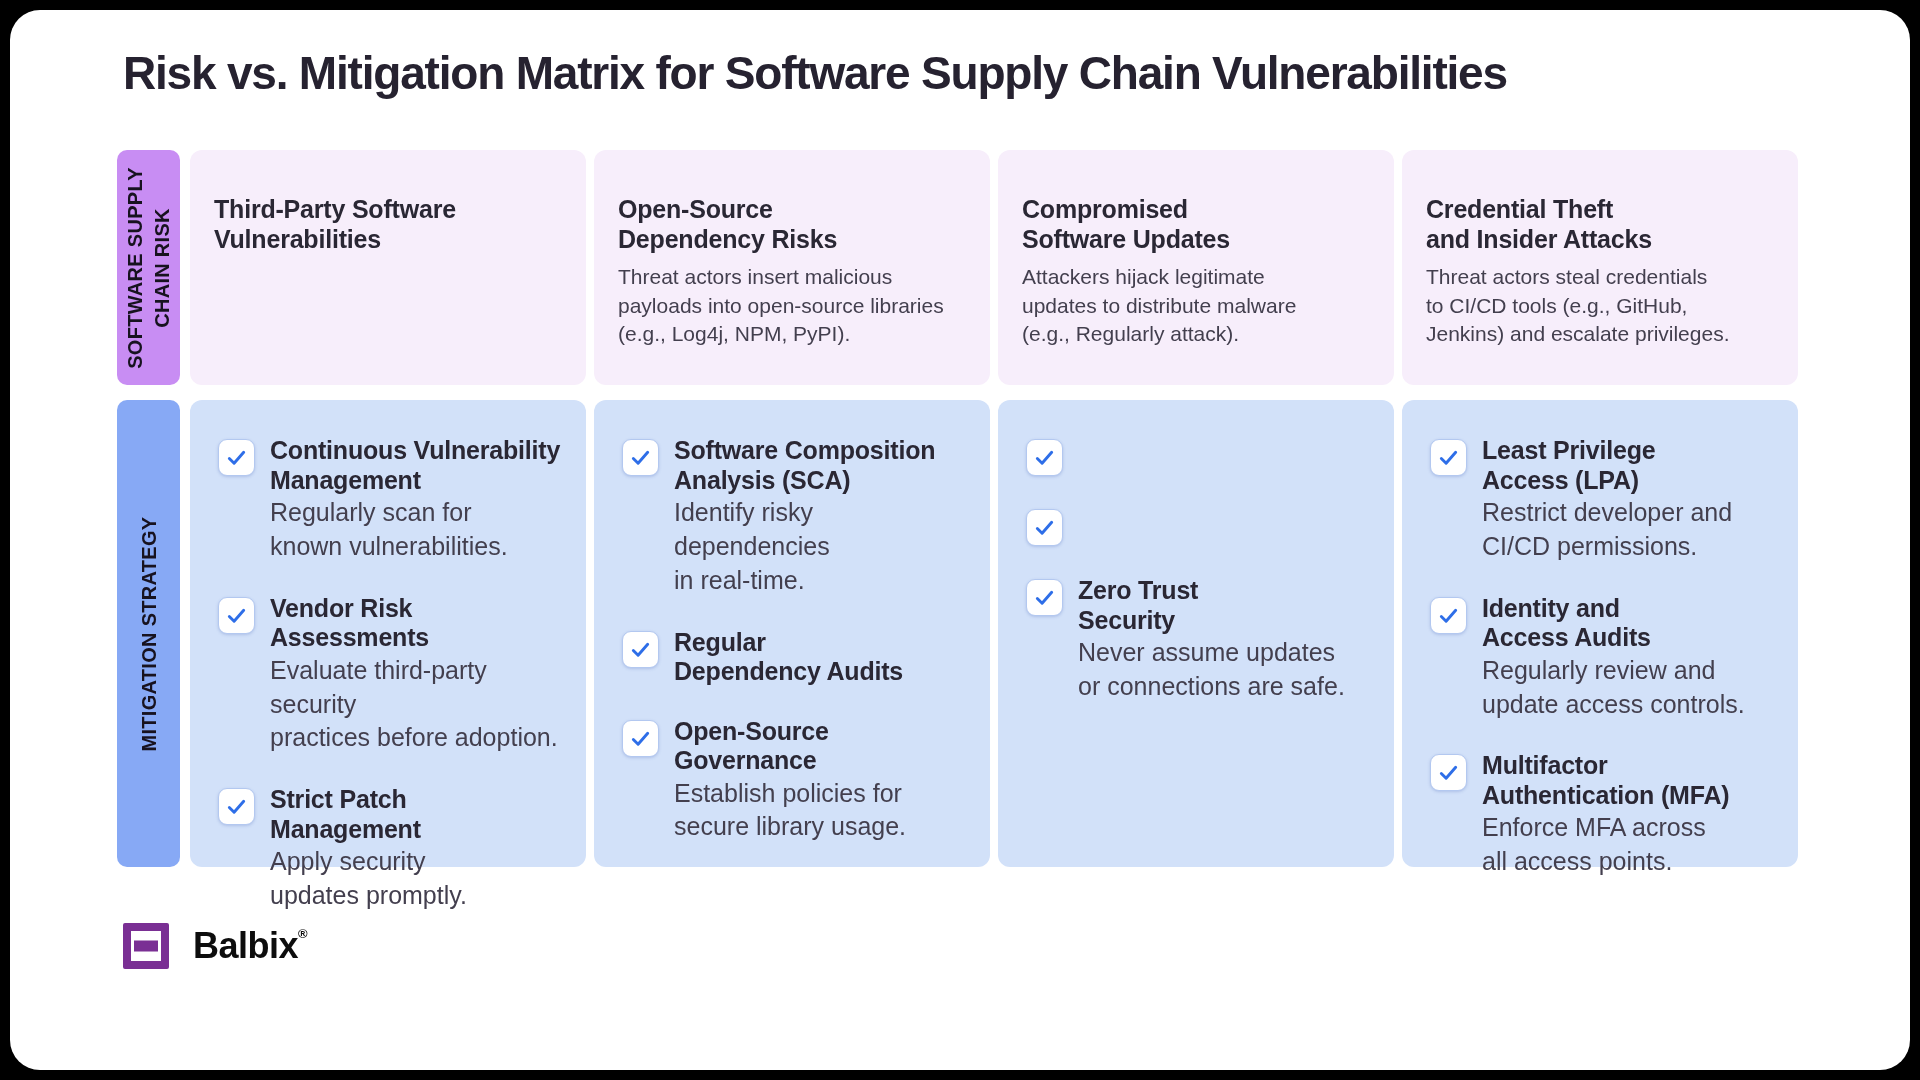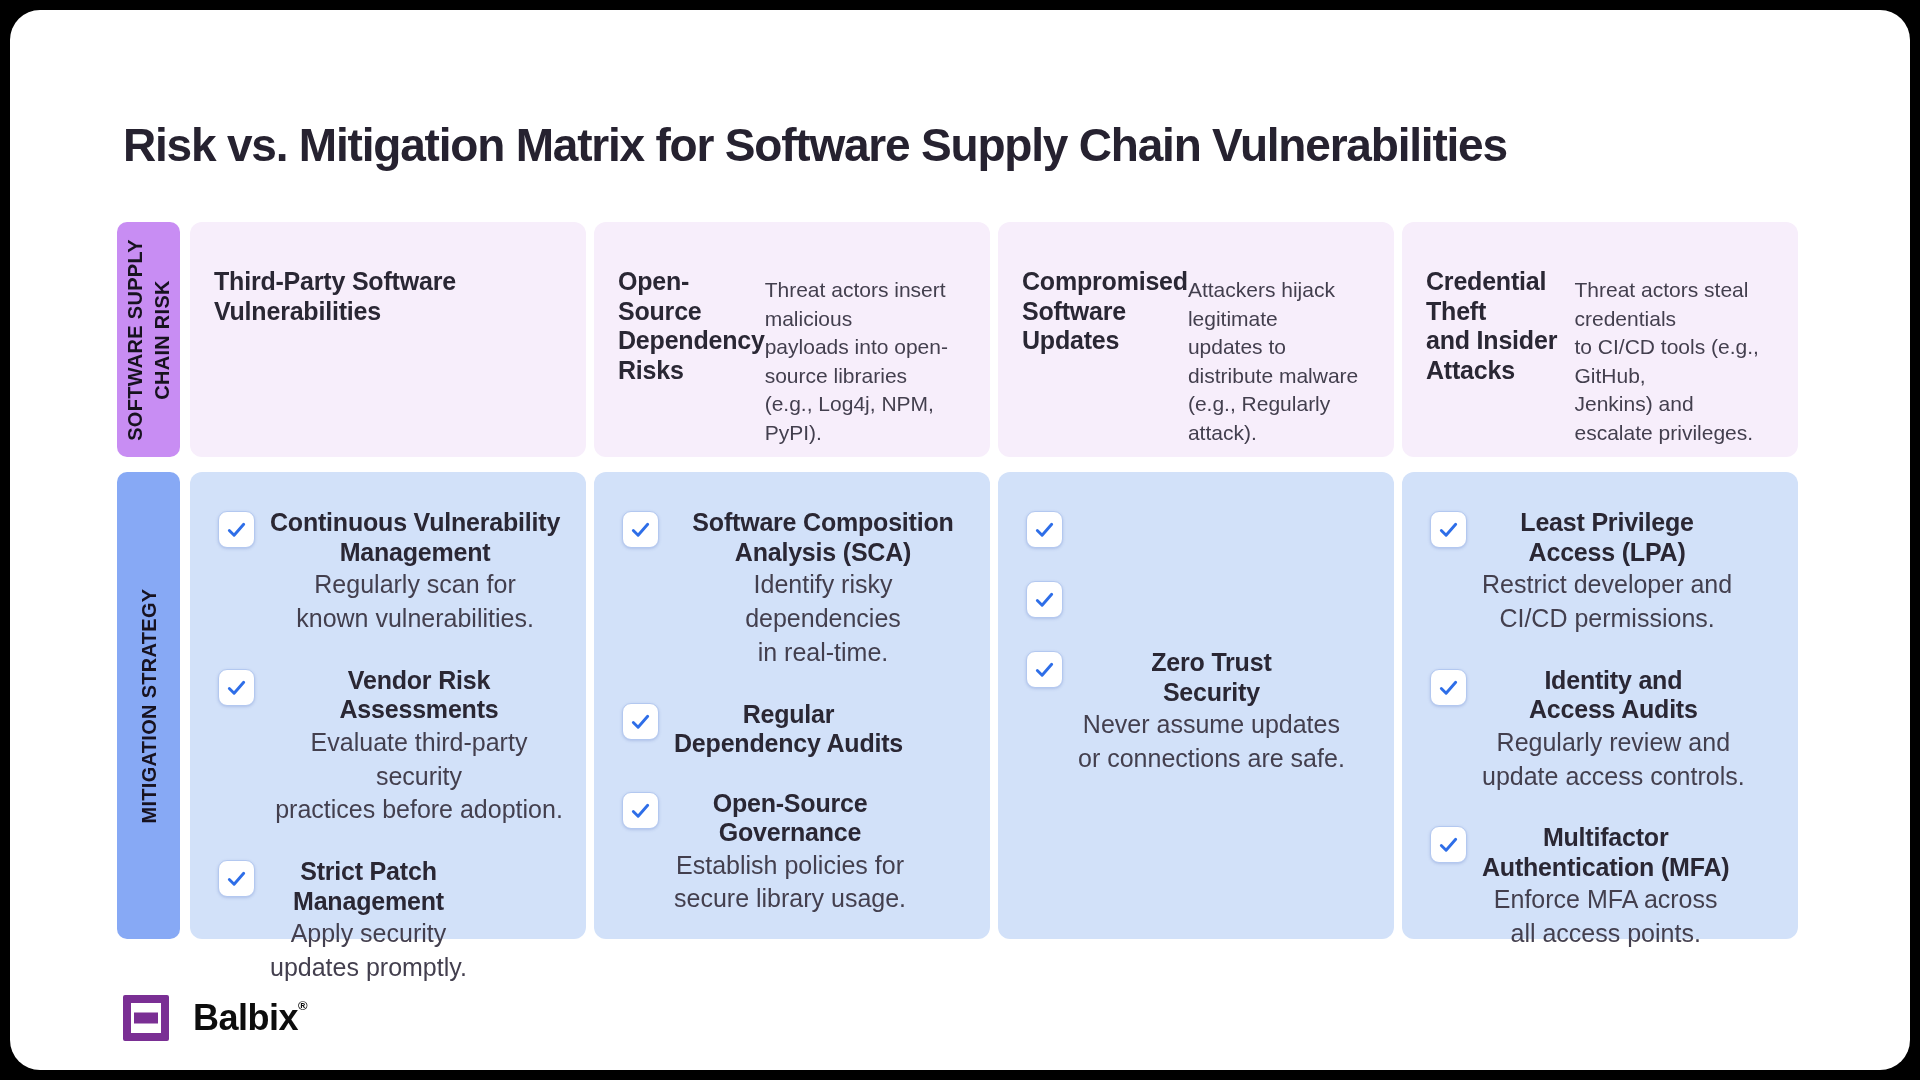--- a/index.html
+++ b/index.html
@@ -8,21 +8,21 @@
     background:#000;
     font-family:"Liberation Sans","DejaVu Sans",sans-serif;
     position:relative;
     overflow:hidden;
   }
   .frame {
     position:absolute; inset:10px;
     background:#ffffff;
     border-radius:30px;
   }
-  .content { padding:108px 105px 0 107px; }
+  .content { padding:36px 105px 0 107px; }
 
   .page-title {
     font-size:46px; font-weight:bold; color:#262230;
     letter-spacing:-1.2px; line-height:1.18; margin-left:6px;
   }
 
   .matrix-row { display:flex; gap:10px; margin-top:48px; align-items:stretch; }
   .matrix-row.first { margin-top:50px; }
 
   .side-bar {
@@ -39,26 +39,25 @@
     letter-spacing:0.3px; line-height:1.35;
   }
 
   .cards { display:flex; gap:8px; }
   .card {
     width:396px; border-radius:12px;
   }
   .card.risk {
     height:235px; background:#f7eefb;
     padding:45px 24px 0 24px;
-    display:flex; flex-direction:row; justify-content:flex-start;
+    display:flex; flex-direction:column; justify-content:flex-start;
   }
   .card.mitigation {
     height:467px; background:#d2e1f9;
     padding:36px 18px 0 28px;
-    text-align:center;
   }
 
   .card-title {
     font-size:25px; font-weight:bold; color:#2a2734;
     line-height:1.18; letter-spacing:-0.2px; white-space:pre-line;
   }
   .card-body {
     font-size:21px; color:#433f4e; line-height:1.36;
     margin-top:9px; white-space:pre-line;
   }

